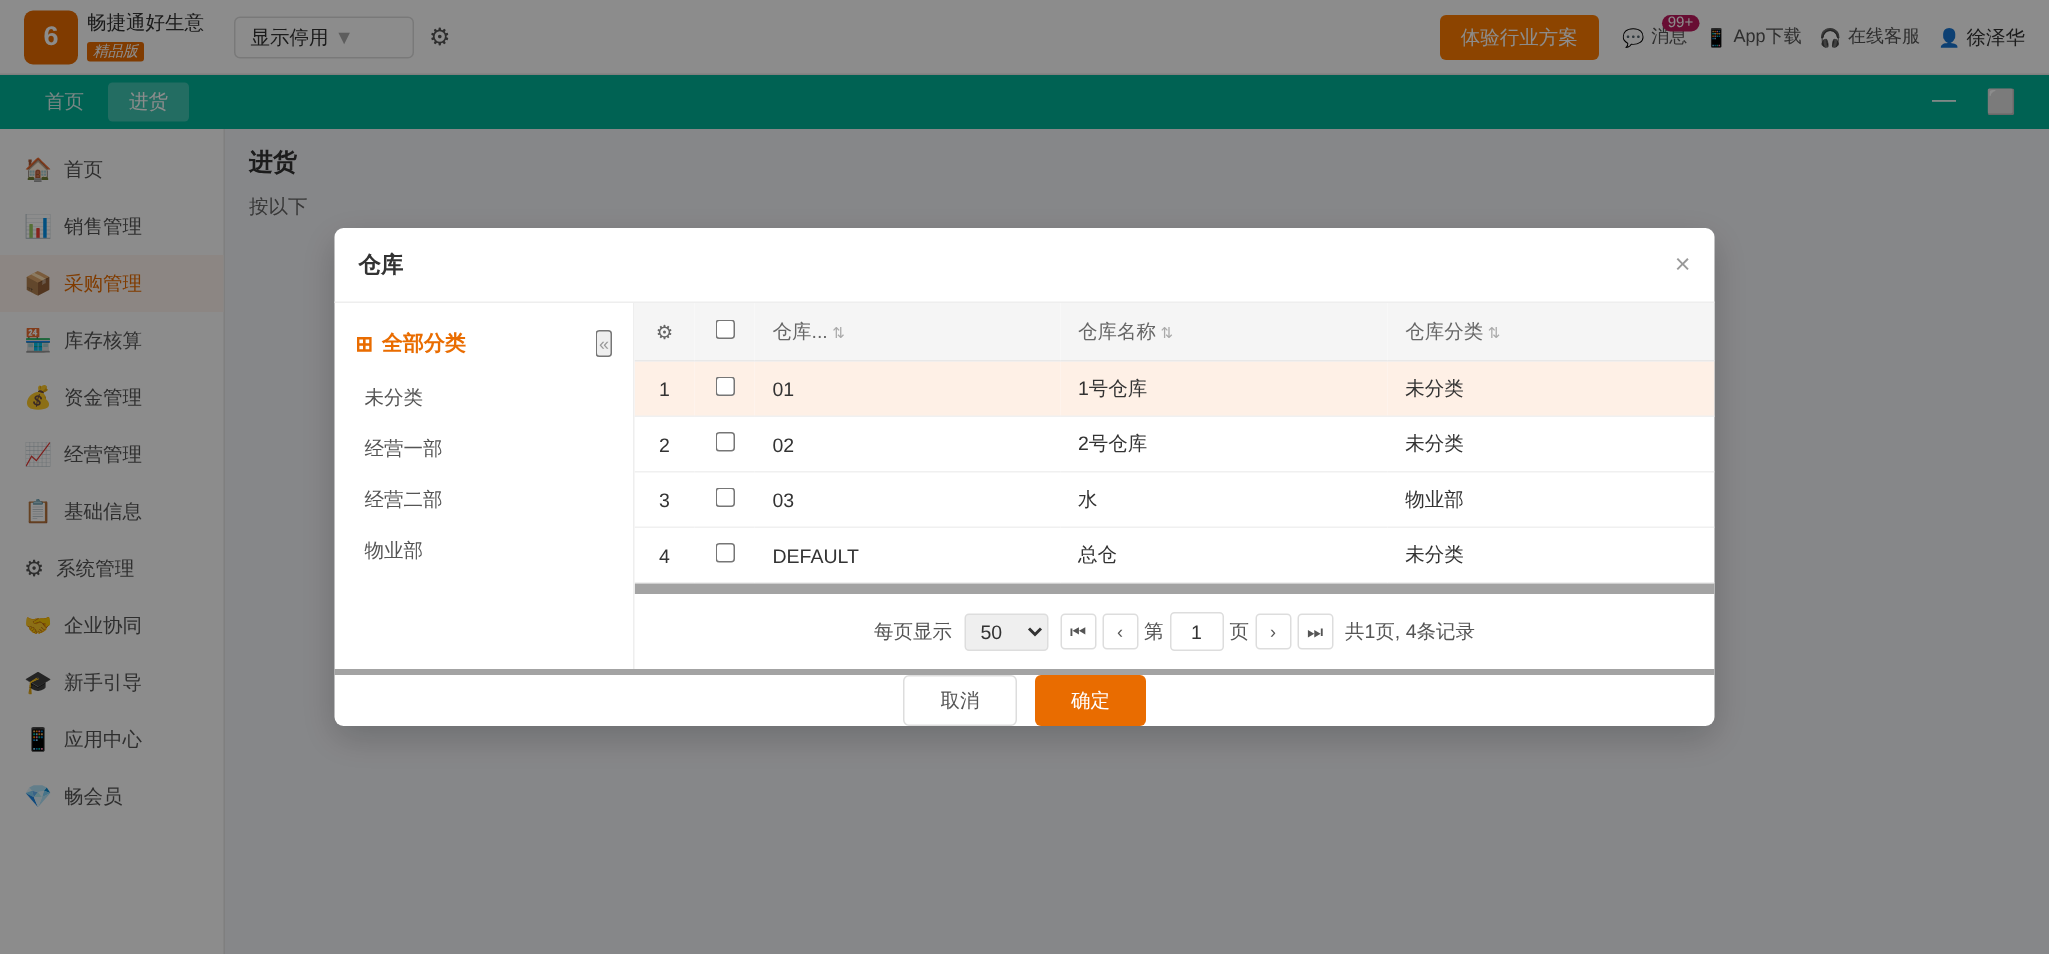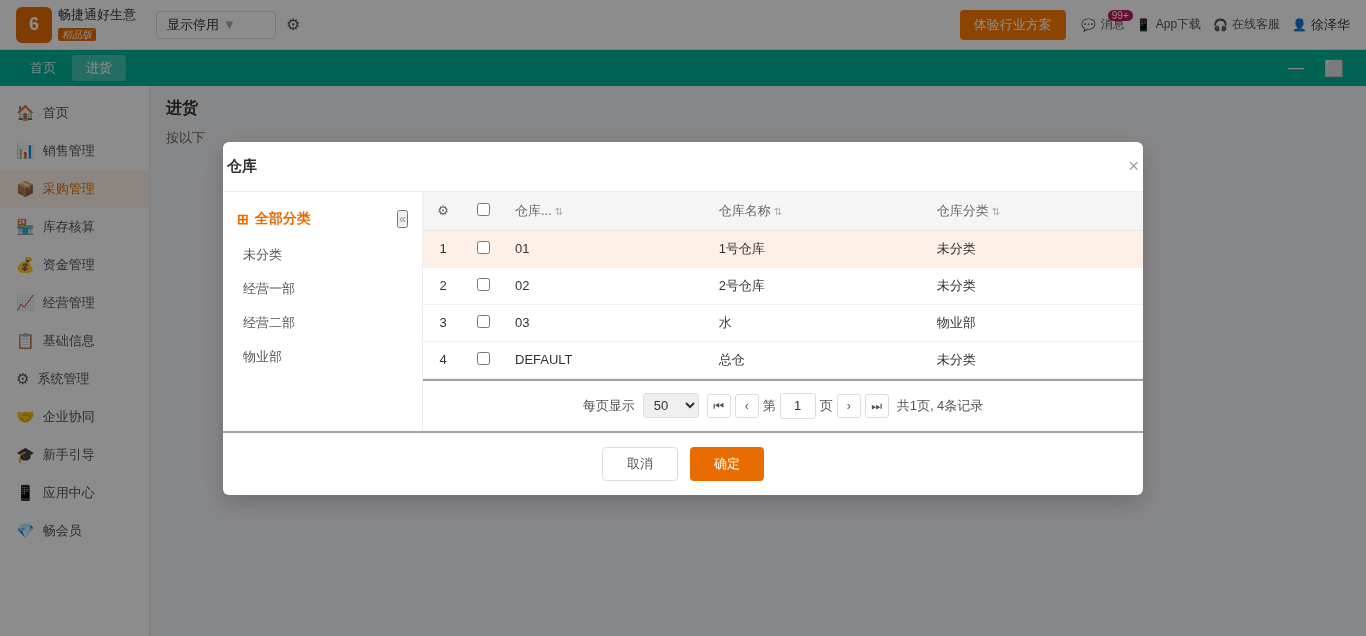--- a/index.html
+++ b/index.html
@@ -111,21 +111,21 @@
       background: #fff;
       border-radius: 6px;
       width: 920px;
       max-height: 560px;
       display: flex;
       flex-direction: column;
       box-shadow: 0 8px 24px rgba(0,0,0,0.2);
     }
     .modal-header {
       display: flex; align-items: center; justify-content: space-between;
-      padding: 14px 4px;
+      padding: 14px 16px;
       border-bottom: 1px solid #eee;
     }
     .modal-title { font-size: 15px; font-weight: 600; color: #333; }
     .modal-close { font-size: 18px; color: #999; cursor: pointer; background: none; border: none; }
     .modal-body { display: flex; flex: 1; overflow: hidden; }
 
     
     .left-panel {
       width: 200px;
       border-right: 1px solid #eee;
@@ -195,42 +195,42 @@
     tr.selected td { background: #fef0e6; }
     .th-gear { width: 40px; text-align: center; }
     .td-center { text-align: center; }
     .col-check { width: 40px; text-align: center; }
     .sort-icon { font-size: 10px; color: #aaa; margin-left: 3px; }
 
     
     .pagination {
       display: flex; align-items: center; justify-content: center;
       padding: 12px 16px; gap: 8px; font-size: 13px; color: #555;
-      border-top: 2px solid #a3a3a3;
+      border-top: 7px solid #a3a3a3;
     }
     .page-size-select {
       border: 1px solid #ddd; border-radius: 3px;
       padding: 3px 6px; font-size: 13px; color: #333;
     }
     .page-nav { display: flex; align-items: center; gap: 4px; }
     .page-nav-btn {
       width: 24px; height: 24px; display: flex; align-items: center; justify-content: center;
       border: 1px solid #ddd; border-radius: 3px; cursor: pointer;
       background: #fff; color: #555; font-size: 12px;
     }
     .page-input {
       width: 36px; height: 26px; border: 1px solid #ddd; border-radius: 3px;
       text-align: center; font-size: 13px; color: #333;
     }
 
     
     .modal-footer {
       display: flex; justify-content: center; gap: 12px;
-      padding: 14px 20px;
-      border-top: 2px solid #a3a3a3;
+      padding: 0 20px;
+      border-top: 4px solid #a3a3a3;
     }
     .btn-cancel {
       padding: 7px 24px; border: 1px solid #ddd; border-radius: 4px;
       background: #fff; color: #555; cursor: pointer; font-size: 13px;
     }
     .btn-confirm {
       padding: 7px 24px; border: none; border-radius: 4px;
       background: #e96c00; color: white; cursor: pointer; font-size: 13px;
     }
   </style>

